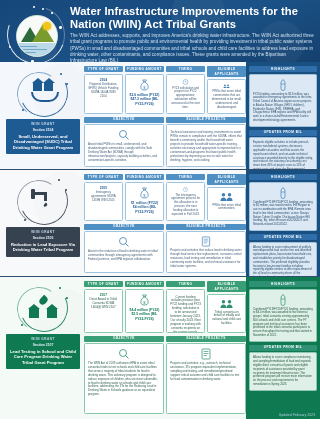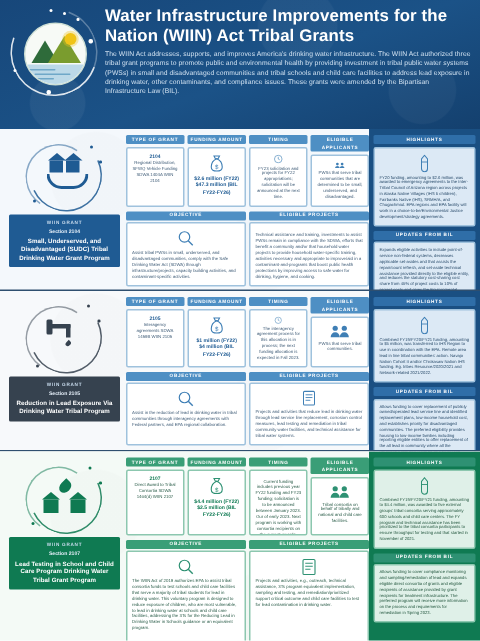--- a/index.html
+++ b/index.html
@@ -6,21 +6,21 @@
   body{
     width:320px;height:427px;overflow:hidden;
     font-family:"Liberation Sans",sans-serif;
     background:#ffffff;
     -webkit-font-smoothing:antialiased;
   }
   .page{position:relative;width:320px;height:427px;overflow:hidden;}
 
   
   .header{
-    position:relative;height:86px;width:320px;
+    position:relative;height:62px;width:320px;
     background:#1a4f82;
     background-image:
       radial-gradient(circle at 12% 80%, rgba(255,255,255,.05) 0 18px, transparent 19px),
       radial-gradient(circle at 62% 20%, rgba(255,255,255,.04) 0 26px, transparent 27px),
       radial-gradient(circle at 88% 70%, rgba(255,255,255,.04) 0 22px, transparent 23px),
       linear-gradient(160deg,#17477a 0%,#1b5287 55%,#14406e 100%);
     overflow:hidden;
   }
   .emblem{
     position:absolute;left:7px;top:6px;width:58px;height:58px;

